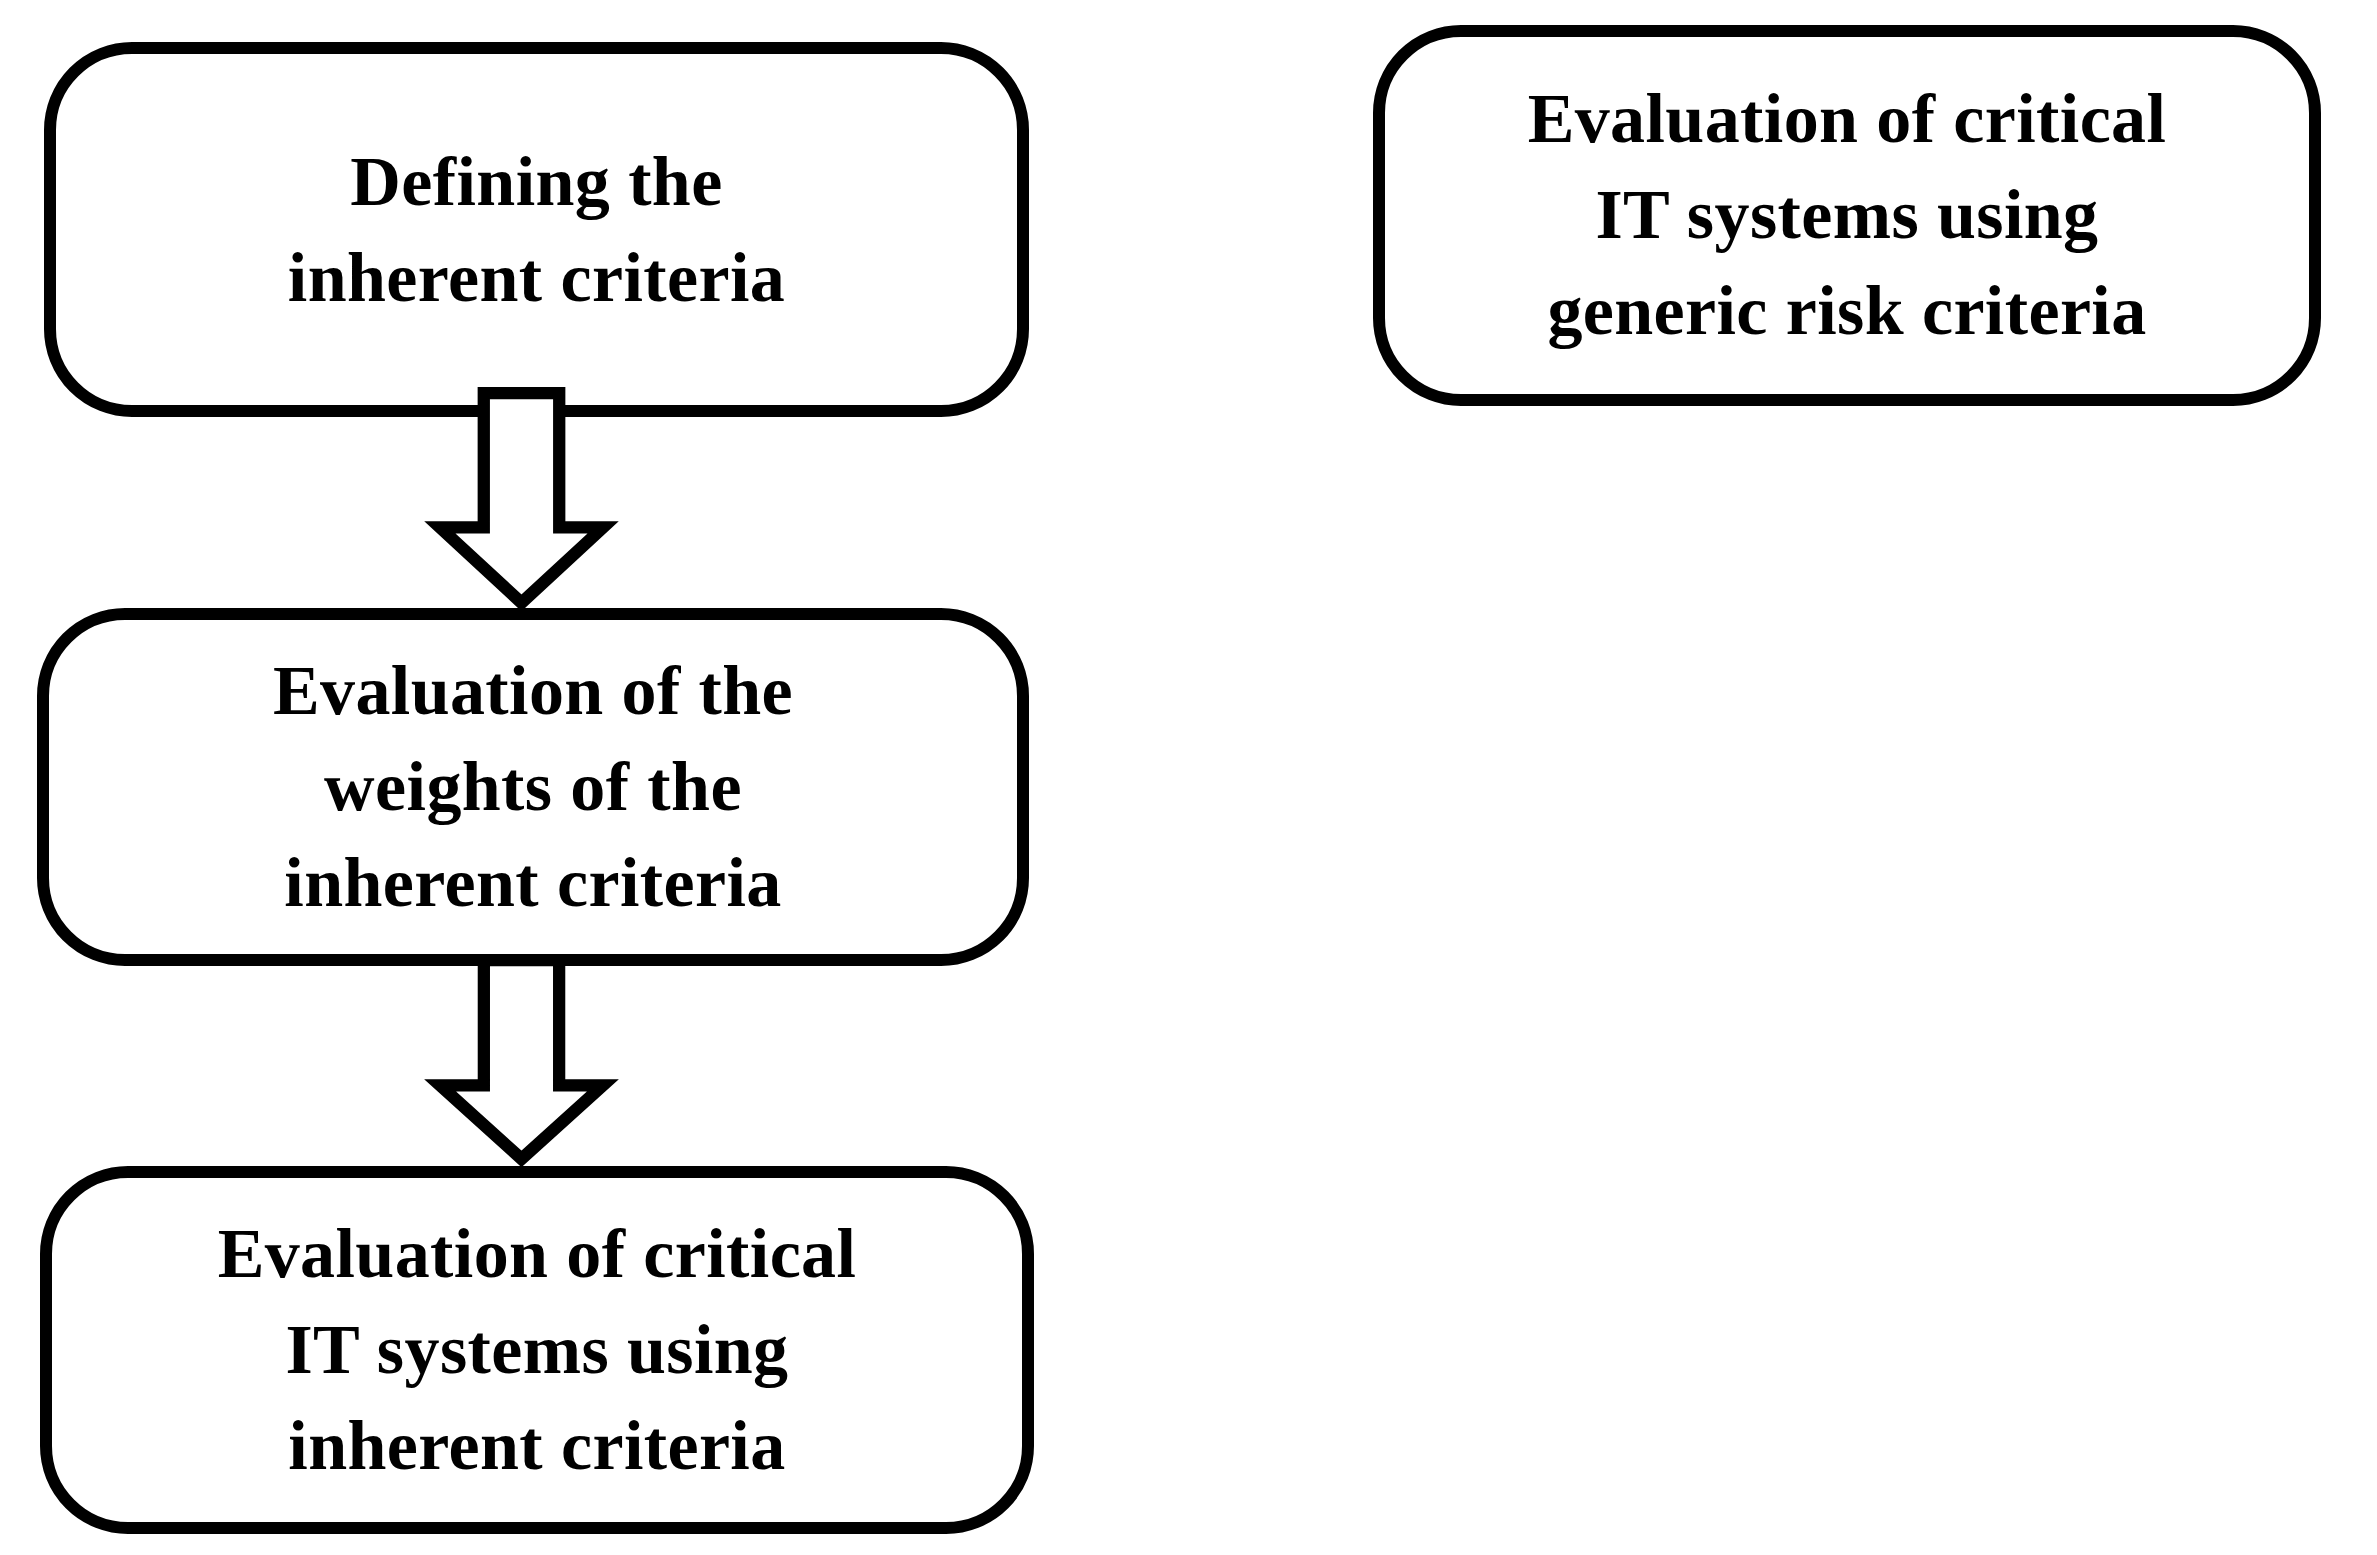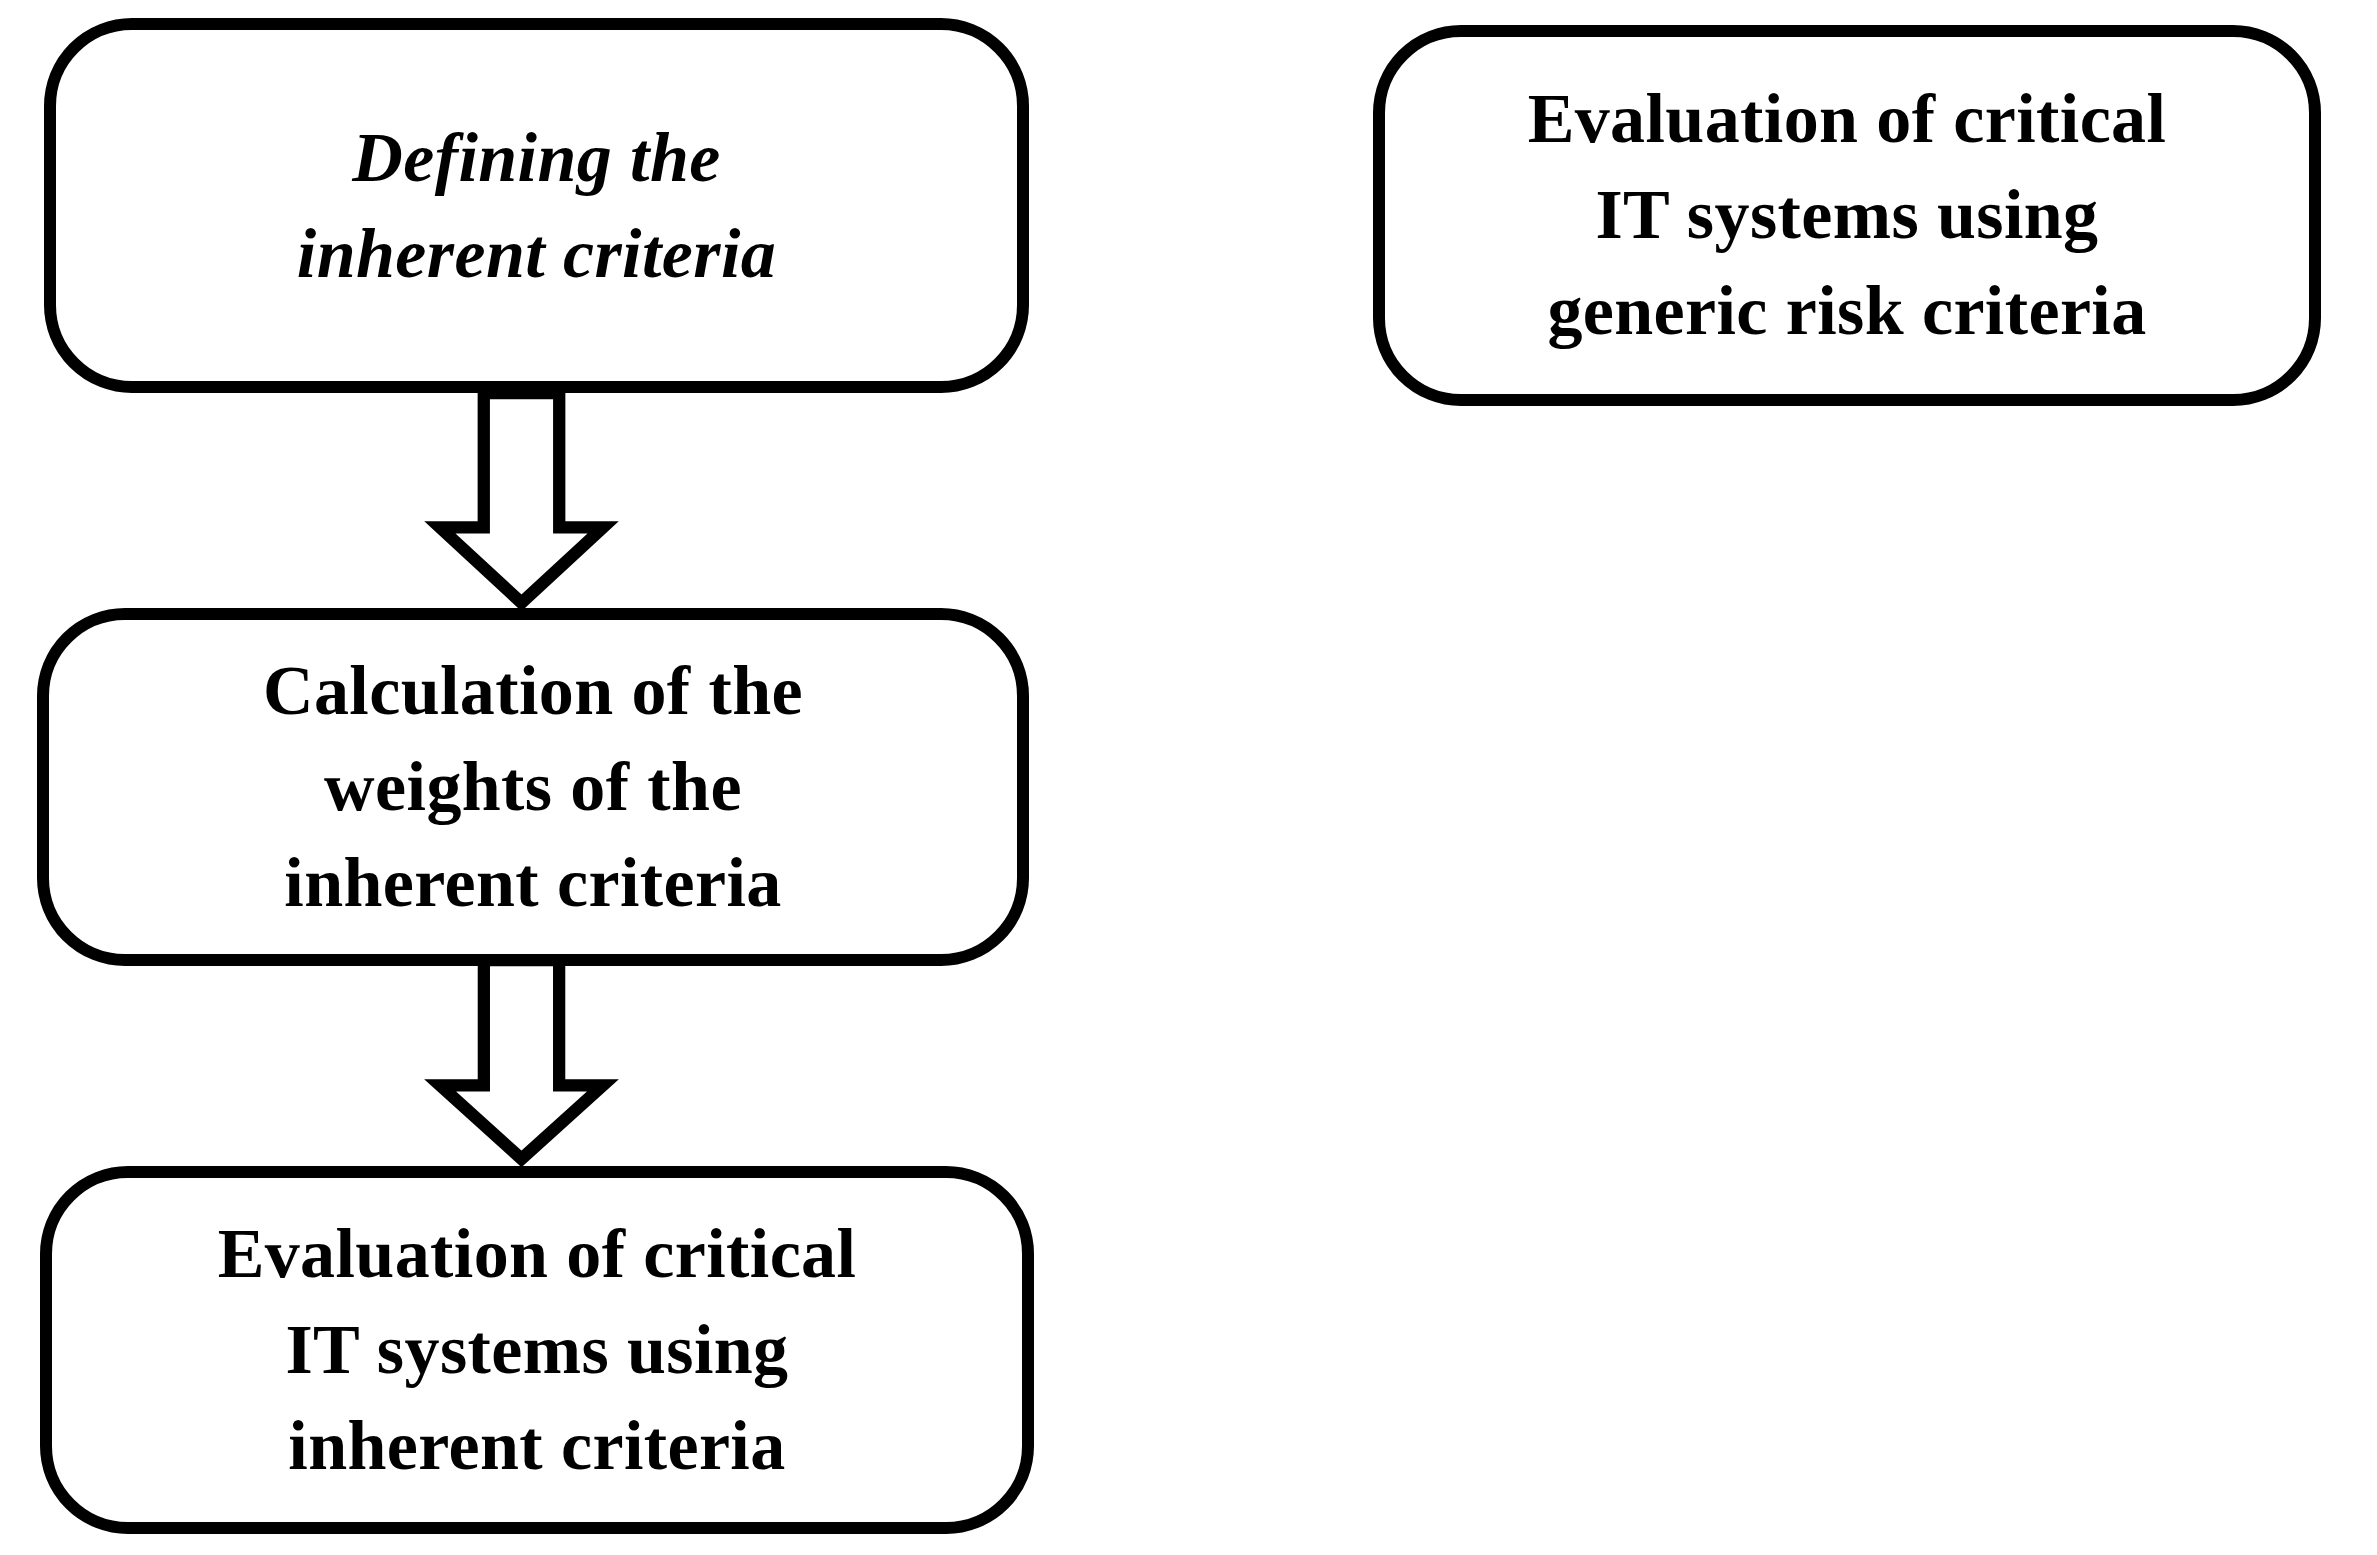--- a/index.html
+++ b/index.html
@@ -27,21 +27,21 @@
     text-align: center;
   }
   .box-label {
     font-weight: 700;
     font-size: 70px;
     line-height: 96px;
     color: #000000;
     white-space: pre-line;
     letter-spacing: 0.4px;
   }
-  .box-defining            { left: 44px;   top: 18px;   width: 985px; height: 375px; font-style: italic; }
+  .box-defining            { left: 44px;   top: 42px;   width: 985px; height: 375px; }
   .box-weights             { left: 37px;   top: 608px;  width: 992px; height: 358px; }
   .box-eval-inherent       { left: 40px;   top: 1166px; width: 994px; height: 368px; }
   .box-eval-generic        { left: 1373px; top: 24.5px;   width: 948px; height: 381px; }
   .flow-arrow {
     position: absolute;
     overflow: visible;
   }
   .arrow-1 { left: 425px; top: 387px;  width: 193px; height: 222px; }
   .arrow-2 { left: 425px; top: 954px; width: 193px; height: 211px; }
 </style>
@@ -49,21 +49,21 @@
 <body>
 
 <div class="canvas">
 
   <div class="flow-box box-defining">
     <span class="box-label">Defining the
 inherent criteria</span>
   </div>
 
   <div class="flow-box box-weights">
-    <span class="box-label">Calculation of the
+    <span class="box-label">Evaluation of the
 weights of the
 inherent criteria</span>
   </div>
 
   <div class="flow-box box-eval-inherent">
     <span class="box-label">Evaluation of critical
 IT systems using
 inherent criteria</span>
   </div>
 

